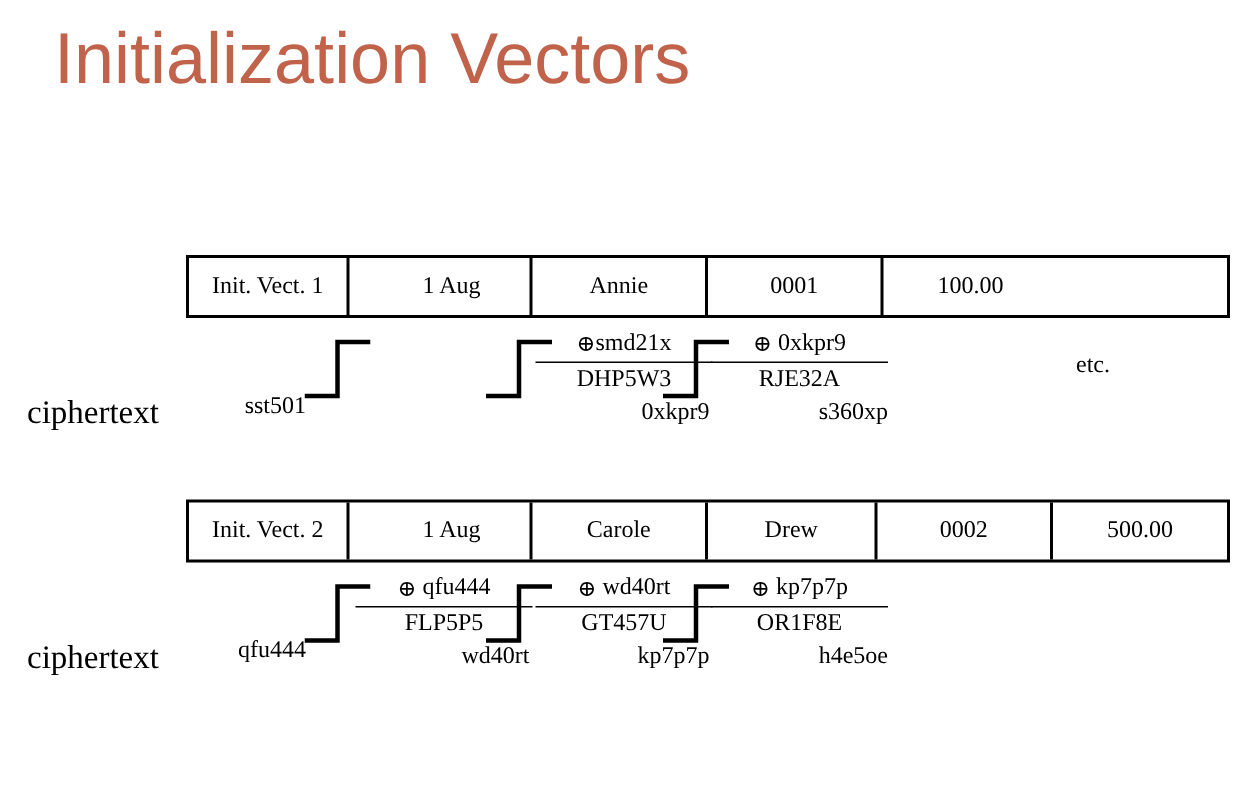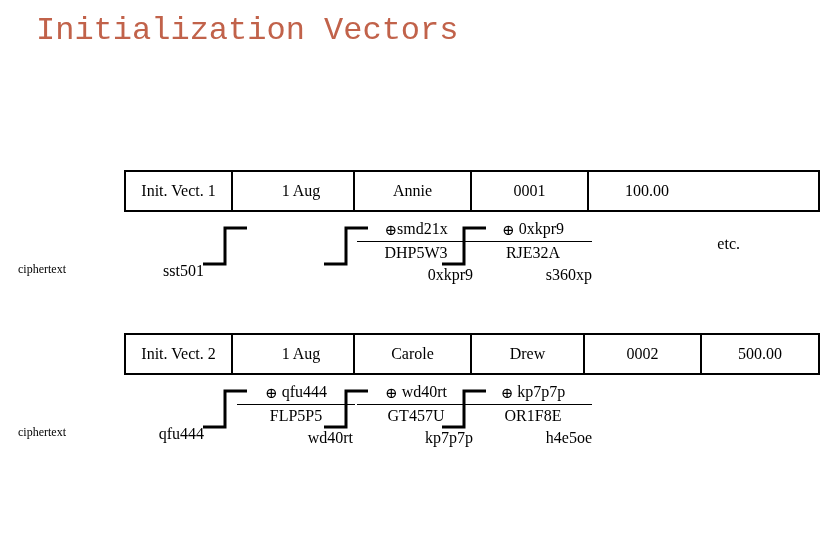--- a/index.html
+++ b/index.html
@@ -13,22 +13,22 @@
     font-family: "Liberation Serif", "DejaVu Serif", serif;
     overflow: hidden;
     position: relative;
   }
 
   
   #slide-title {
     position: absolute;
     left: 36px;
     top: 12px;
-    font-family: Liberation Mono, monospace;
-    font-size: 32px;
+    font-family: Liberation Sans, sans-serif;
+    font-size: 48px;
     font-weight: 400;
     color: #c1624a;
     letter-spacing: 0px;
     white-space: nowrap;
     text-align: center;
   }
 
   
   .iv-table {
     position: absolute;
@@ -71,21 +71,21 @@
     width: 837px;
     height: 85px;
   }
   #cipher-block-1 { top: 213px; }
   #cipher-block-2 { top: 376px; }
 
   .cipher-label {
     position: absolute;
     left: 18px;
     top: 49px;
-    font-size: 12px;
+    font-size: 22px;
     color: #000000;
     white-space: nowrap;
   }
 
   .seed-value {
     position: absolute;
     top: 49px;
     font-size: 16px;
     color: #000000;
     white-space: nowrap;

